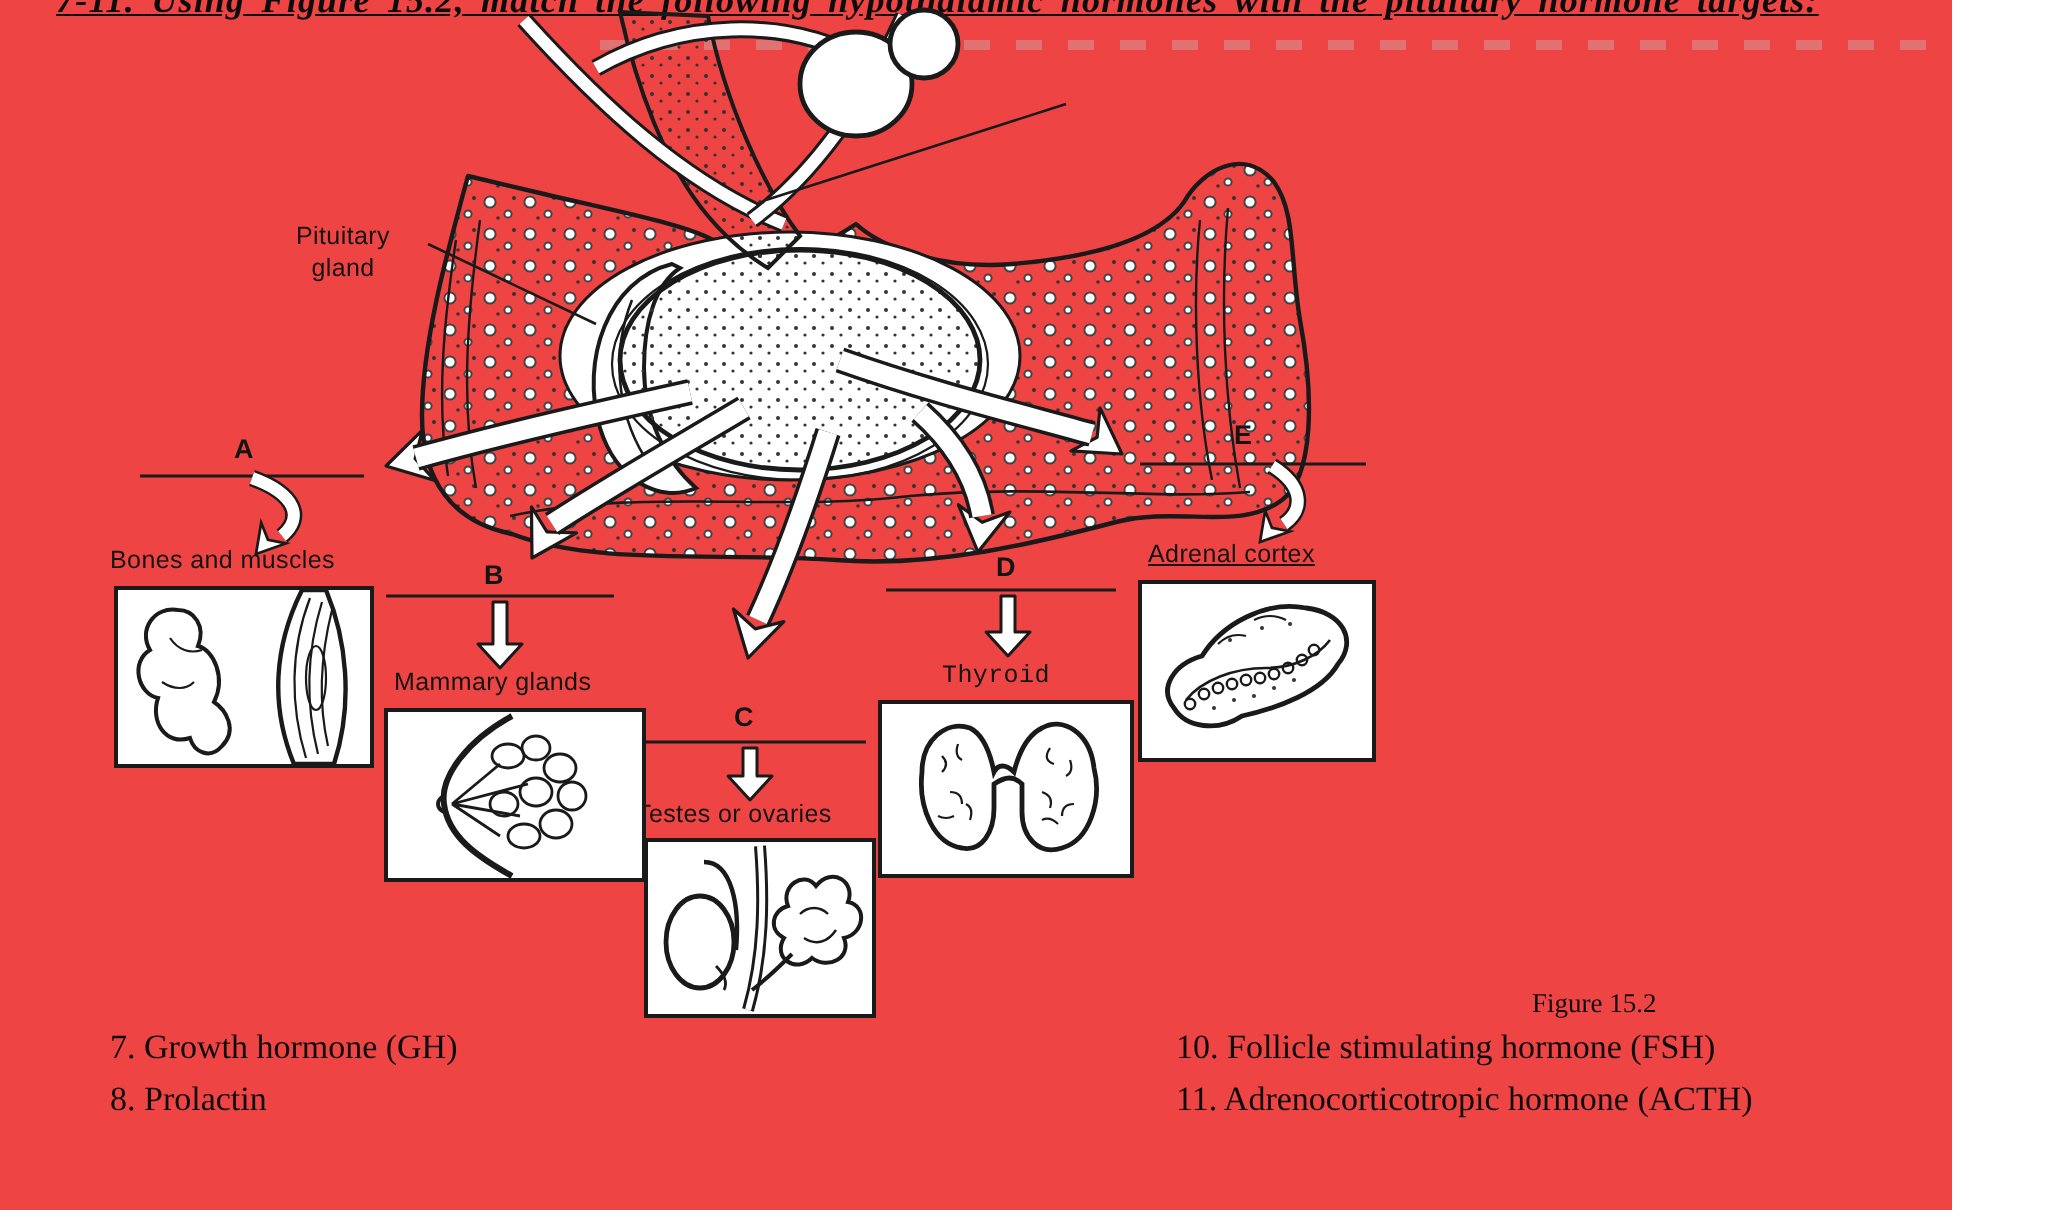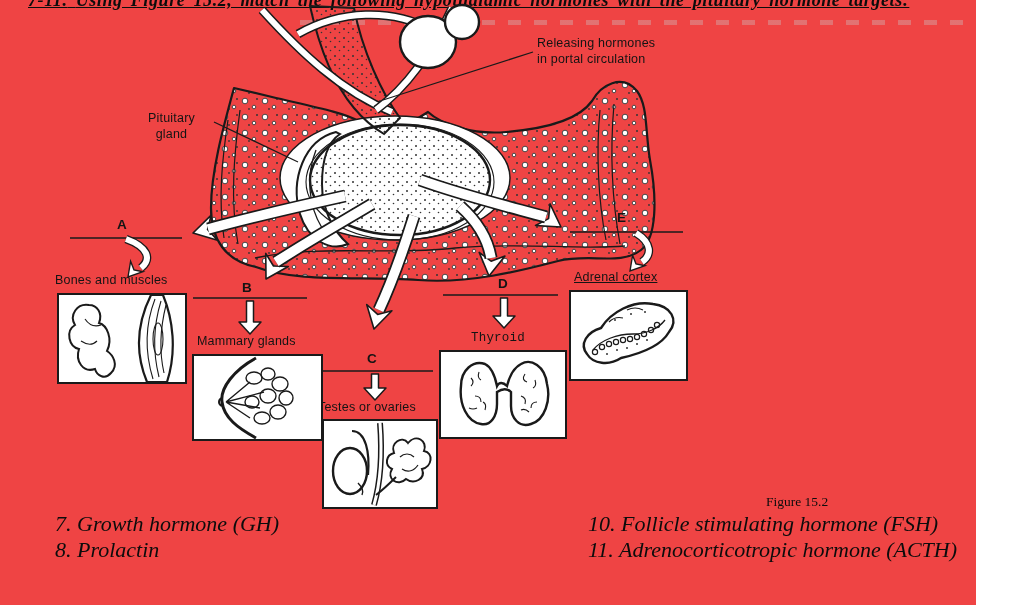--- a/index.html
+++ b/index.html
@@ -12,21 +12,21 @@
            letter-spacing:.6px;word-spacing:3px;color:#0c0c0c;}
   
   .dlab{font-size:12.5px;line-height:15.5px;color:#141414;letter-spacing:.2px;}
   .letter{font-size:13.5px;font-weight:bold;color:#141414;}
   
   .obox{border:2px solid #1a1a1a;background:#fff;}
   .obox svg{display:block;}
   
   .serif{font-family:"Liberation Serif",serif;color:#0c0c0c;}
   #caption{left:766px;top:494px;font-size:13.5px;}
-  .hlist{font-size:22px;line-height:25.5px;white-space:nowrap;font-style:italic;}
+  .hlist{font-size:17px;line-height:25.5px;white-space:nowrap;}
   #hlist-left{left:55px;top:511px;}
   #hlist-right{left:588px;top:511px;}
   
   #noise{left:300px;top:20px;width:720px;height:5px;opacity:.35;
          background:repeating-linear-gradient(90deg,#c9c9c9 0 13px,transparent 13px 26px);}
   svg .ink{stroke:#1a1a1a;fill:none;}
 </style>
 </head>
 <body>
 
@@ -142,24 +142,20 @@
       <path d="M636,233 C652,243 652,255 642,262" fill="none" stroke="#fff" stroke-width="6"></path>
     </g>
 
     <g fill="#fff" stroke="#1a1a1a" stroke-width="1.5" stroke-linejoin="round">
       <path d="M246.5,301 L246.5,322 L239,322 L250,334 L261,322 L253.5,322 L253.5,301 Z"></path>
       <path d="M371.5,374 L371.5,388 L364,388 L375,400 L386,388 L378.5,388 L378.5,374 Z"></path>
       <path d="M500.5,298 L500.5,316 L493,316 L504,328 L515,316 L507.5,316 L507.5,298 Z"></path>
     </g>
   </svg>
 
-  <div class="abs dlab" style="left:537px;top:36px;">
-    <div>Releasing hormones</div>
-    <div>in portal circulation</div>
-  </div>
   <div class="abs dlab" style="left:148px;top:111px;text-align:center;">
     <div>Pituitary</div>
     <div>gland</div>
   </div>
 
   <span class="abs letter" style="left:117px;top:217px;">A</span>
   <span class="abs letter" style="left:242px;top:280px;">B</span>
   <span class="abs letter" style="left:367px;top:351px;">C</span>
   <span class="abs letter" style="left:498px;top:276px;">D</span>
   <span class="abs letter" style="left:617px;top:210px;">E</span>

